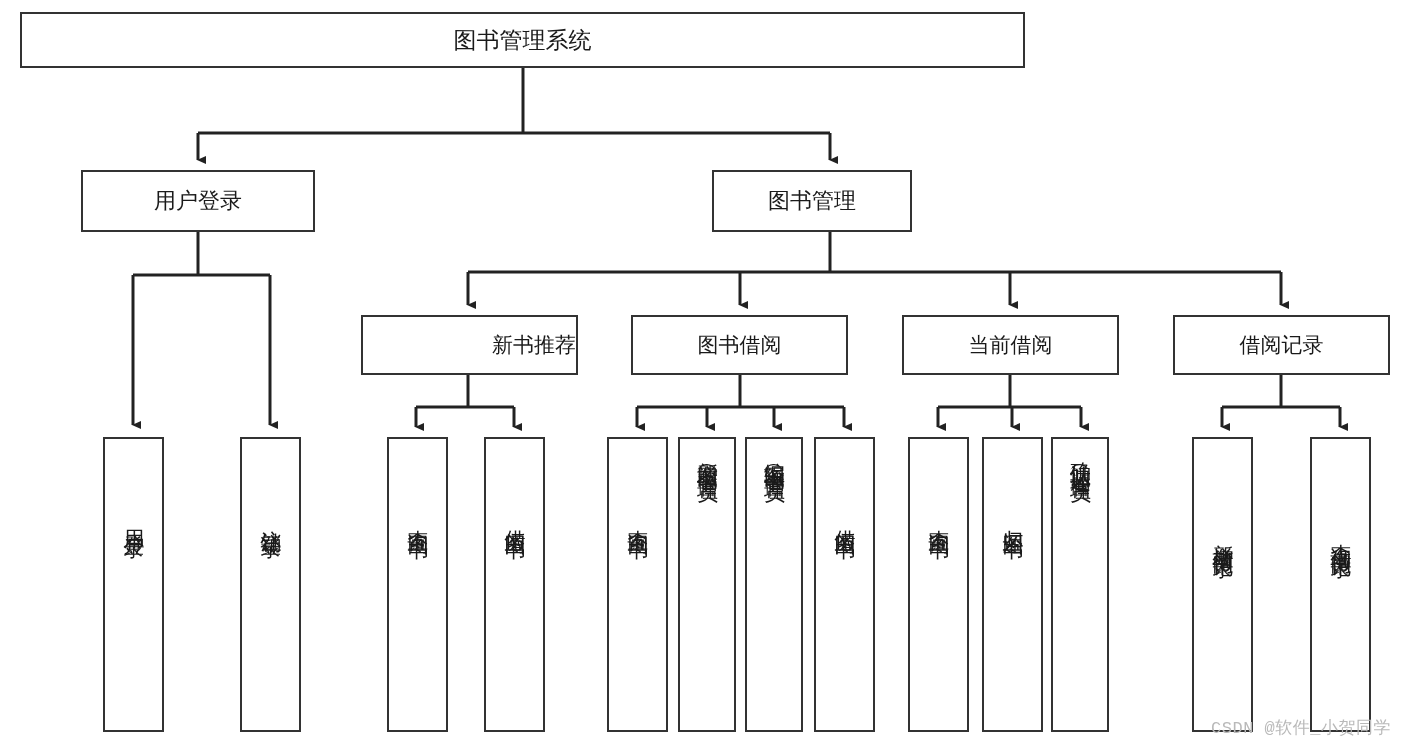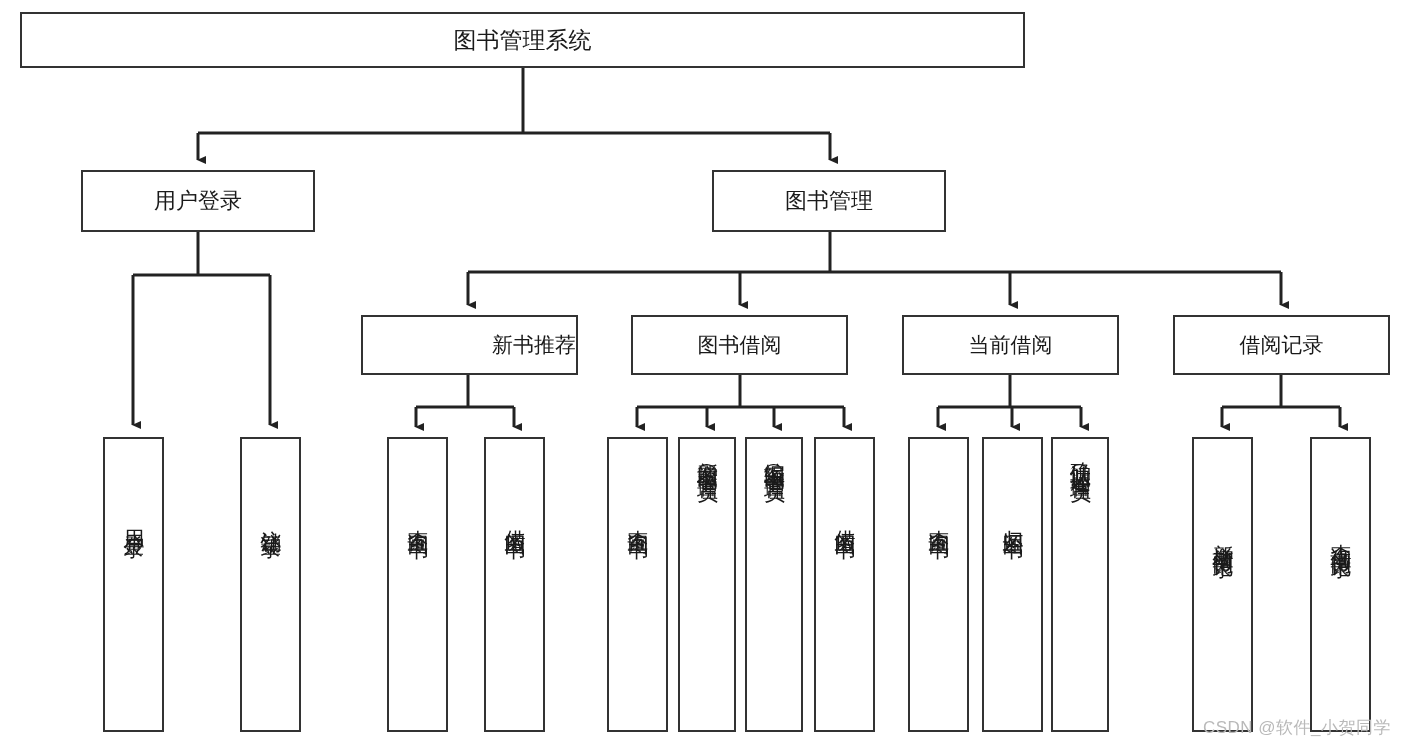--- a/index.html
+++ b/index.html
@@ -66,21 +66,21 @@
     margin-top: 82px;
   }
   .watermark {
     position: absolute;
     right: 14px;
     bottom: 8px;
     font-size: 17px;
     color: #b9b9b9;
     letter-spacing: 0.5px;
     white-space: nowrap;
-    font-family: Liberation Sans, sans-serif;
+    font-family: Liberation Mono, monospace;
   }
 </style>
 </head>
 <body>
 
 <div id="canvas">
 
   <svg class="lines" viewBox="0 0 1405 747" xmlns="http://www.w3.org/2000/svg">
     <defs>
       <marker id="arw" markerWidth="10" markerHeight="10" refX="4" refY="8" orient="auto" markerUnits="userSpaceOnUse">
@@ -131,21 +131,21 @@
     </g>
   </svg>
 
   <div class="node root" style="left:20px; top:12px; width:1005px; height:56px;text-align:center;">
     <span>图书管理系统</span>
   </div>
 
   <div class="node l1" style="left:81px; top:170px; width:234px; height:62px;">
     <span>用户登录</span>
   </div>
-  <div class="node l1" style="left:712px; top:170px; width:234px; height:62px;">
+  <div class="node l1" style="left:712px; top:170px; width:200px; height:62px;">
     <span>图书管理</span>
   </div>
 
   <div class="node l2" style="left:361px; top:315px; width:217px; height:60px;justify-content:flex-end;">
     <span>新书推荐</span>
   </div>
   <div class="node l2" style="left:902px; top:315px; width:217px; height:60px;">
     <span>当前借阅</span>
   </div>
   <div class="node l2" style="left:631px; top:315px; width:217px; height:60px;">

